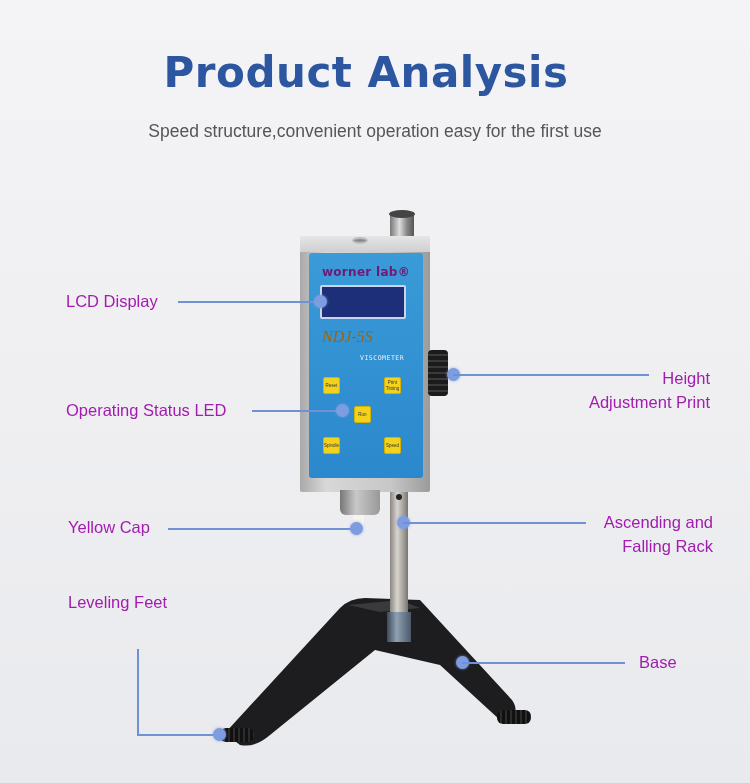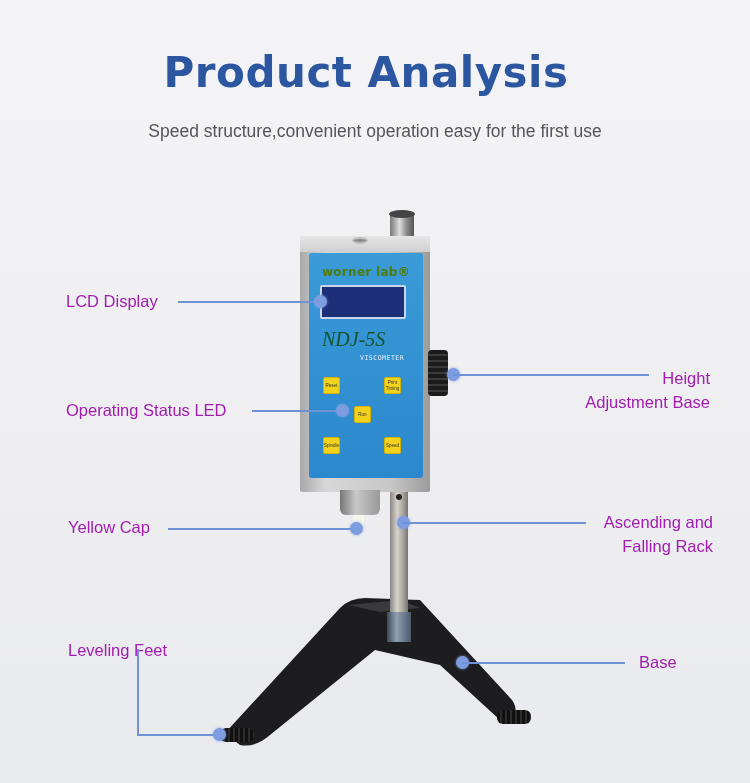--- a/index.html
+++ b/index.html
@@ -52,30 +52,30 @@
     position:absolute; left:352px; top:237px; width:16px; height:7px; border-radius:50%;
     background:#8a8a8a; border:2px solid #bdbdbd;
   }
   .panel {
     position:absolute; left:309px; top:253px; width:114px; height:225px;
     background:linear-gradient(180deg,#3a9bd8,#2b88cc);
     border-radius:3px;
   }
   .brand {
     position:absolute; left:309px; top:265px; width:114px; text-align:center;
-    font-family:"DejaVu Sans", sans-serif; font-weight:bold; font-size:12px; color:#4d7c0f;
+    font-family:"DejaVu Sans", sans-serif; font-weight:bold; font-size:12px; color:#701a75;
     letter-spacing:0.3px;
   }
   .lcd {
     position:absolute; left:320px; top:285px; width:86px; height:34px;
     background:#1e2f7a; border:2px solid #c9d4ea; border-radius:2px;
   }
   .model {
     position:absolute; left:322px; top:328px;
-    font-family:"Liberation Serif", serif; font-style:italic; font-size:20px; color:#14532d;
+    font-family:"Liberation Serif", serif; font-style:italic; font-size:16px; color:#a16207;
   }
   .visco {
     position:absolute; left:360px; top:354px;
     font-family:"DejaVu Sans Mono", monospace; font-size:6.5px; color:#e8eef8; letter-spacing:0.5px;
   }
   .key {
     position:absolute; width:17px; height:17px; background:#f2d21c;
     border:1px solid #d4b300; border-radius:2px;
     font-size:4.5px; color:#333; text-align:center; line-height:6px;
     display:flex; align-items:center; justify-content:center; flex-direction:column;
@@ -154,29 +154,29 @@
 <div class="dot" style="left:314px;top:295px"></div>
 
 <div class="label" style="left:66px;top:398px">Operating Status LED</div>
 <div class="line" style="left:252px;top:410px;width:90px;height:2px"></div>
 <div class="dot" style="left:336px;top:404px"></div>
 
 <div class="label" style="left:68px;top:515px">Yellow Cap</div>
 <div class="line" style="left:168px;top:528px;width:188px;height:2px"></div>
 <div class="dot" style="left:350px;top:522px"></div>
 
-<div class="label" style="left:68px;top:638px">Leveling Feet</div>
+<div class="label" style="left:68px;top:590px">Leveling Feet</div>
 <div class="line" style="left:137px;top:649px;width:2px;height:86px"></div>
 <div class="line" style="left:137px;top:734px;width:82px;height:2px"></div>
 <div class="dot" style="left:213px;top:728px"></div>
 
 <div class="dot" style="left:447px;top:368px"></div>
 <div class="line" style="left:453px;top:374px;width:196px;height:2px"></div>
 <div class="label right" style="left:560px;top:366px;width:150px">Height</div>
-<div class="label right" style="left:540px;top:390px;width:170px">Adjustment Base</div>
+<div class="label right" style="left:540px;top:390px;width:170px">Adjustment Print</div>
 
 <div class="dot" style="left:397px;top:516px"></div>
 <div class="line" style="left:403px;top:522px;width:183px;height:2px"></div>
 <div class="label right" style="left:560px;top:510px;width:153px">Ascending and</div>
 <div class="label right" style="left:560px;top:534px;width:153px">Falling Rack</div>
 
 <div class="dot" style="left:456px;top:656px"></div>
 <div class="line" style="left:462px;top:662px;width:163px;height:2px"></div>
 <div class="label" style="left:639px;top:650px">Base</div>
 

